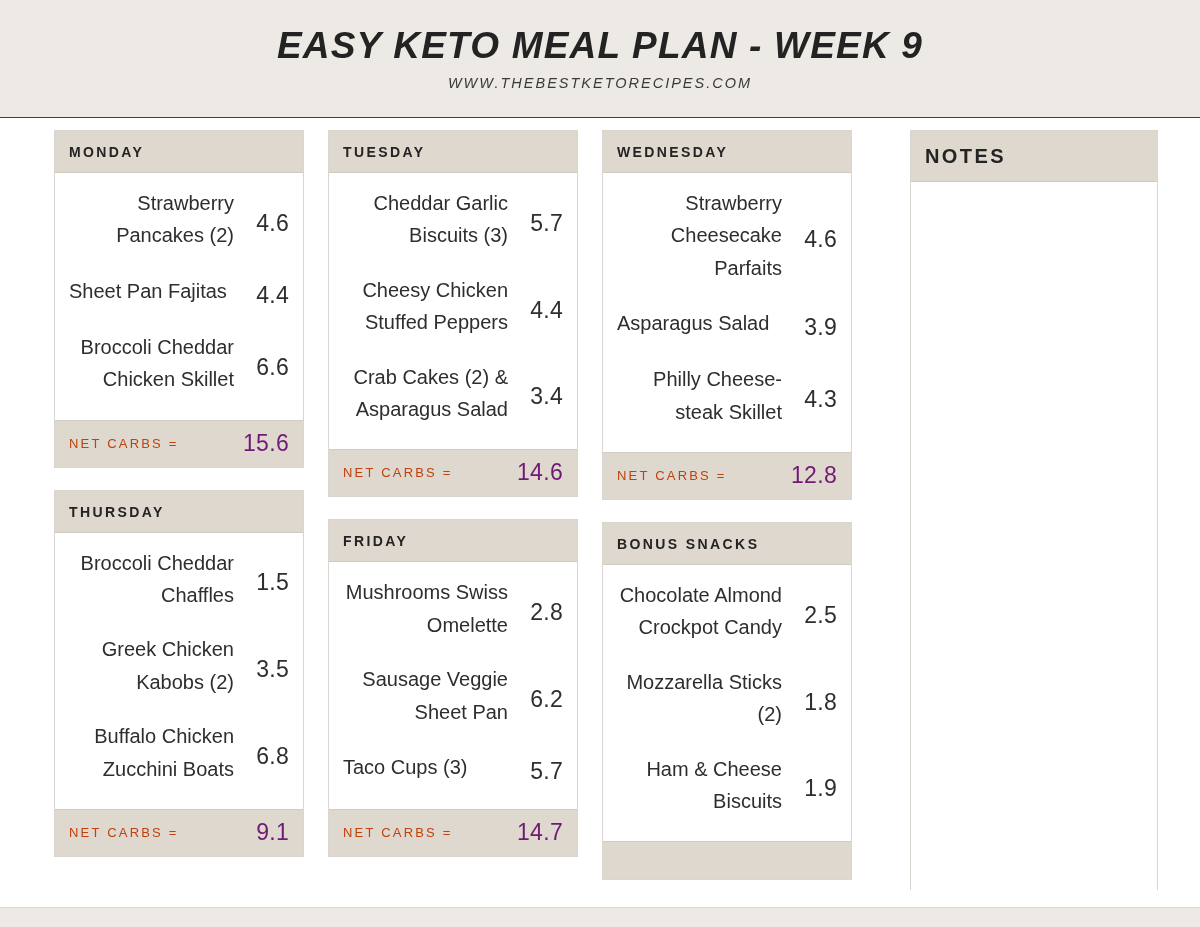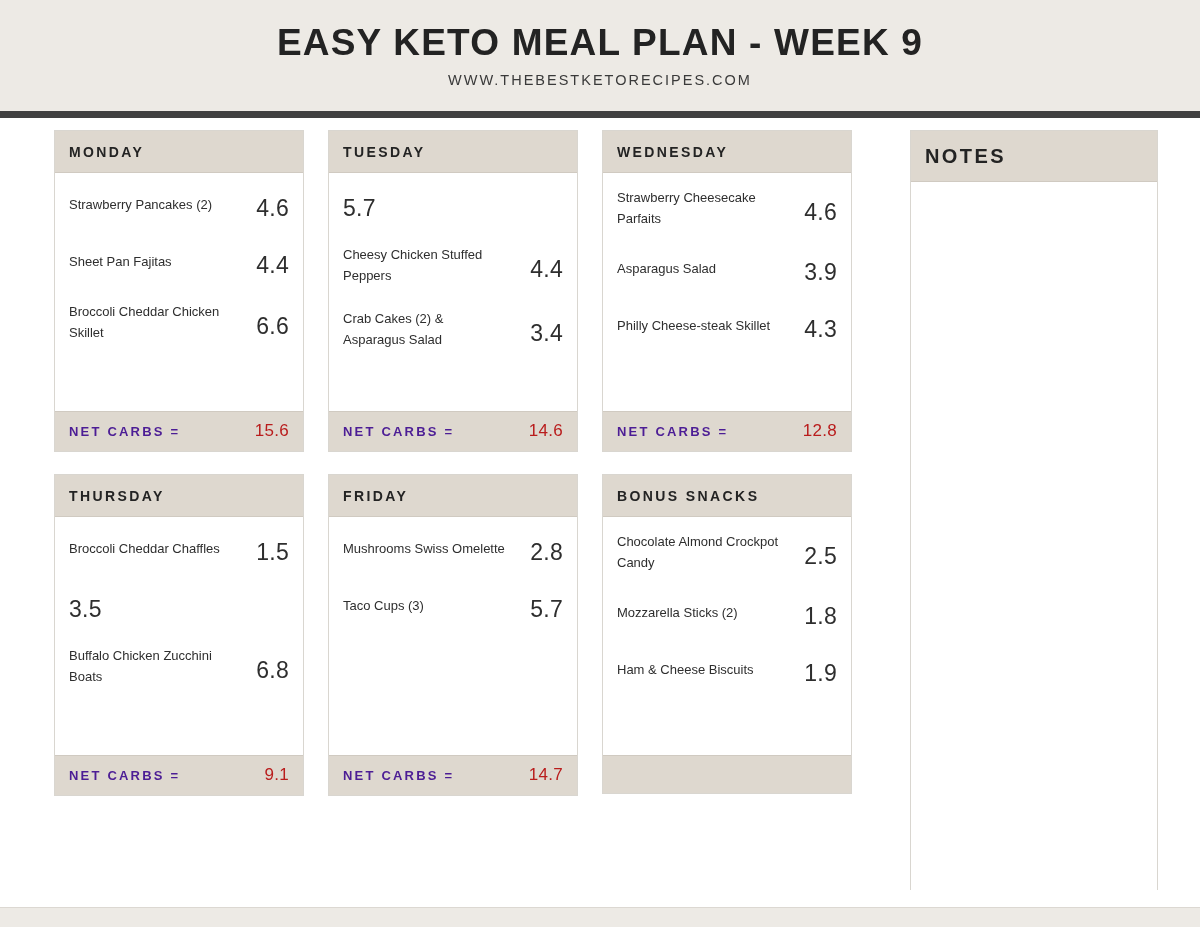--- a/index.html
+++ b/index.html
@@ -19,26 +19,27 @@
     position: relative;
     width: 1200px;
     height: 927px;
     background: #ffffff;
   }
 
   
   .header {
     height: 118px;
     background: #edeae5;
-    border-bottom: 7px solid #404040;
+    border-bottom: 1px solid #404040;
     display: flex;
     flex-direction: column;
     align-items: center;
     justify-content: center;
     box-sizing: border-box;
+    font-style: italic;
   }
   .header-title {
     font-size: 37px;
     font-weight: bold;
     letter-spacing: 1.2px;
     color: #232323;
     text-transform: uppercase;
     line-height: 1.1;
     margin-bottom: 8px;
   }
@@ -115,51 +116,52 @@
   }
 
   .meal {
     display: flex;
     align-items: center;
     justify-content: space-between;
     gap: 8px;
     margin-bottom: 22px;
   }
   .meal-name {
-    font-size: 13px;
+    font-size: 20px;
     line-height: 1.62;
     color: #2e2e2e;
     max-width: 165px;
+    text-align: right;
   }
   .meal-carbs {
     font-size: 23px;
     color: #2e2e2e;
     white-space: nowrap;
     letter-spacing: 0.3px;
     margin-top: 8px;
   }
 
   .card-foot {
     background: #ded8cf;
     padding: 9px 14px 10px 14px;
     display: flex;
     align-items: center;
     justify-content: space-between;
     border-top: 1px solid #d0cac1;
   }
   .foot-label {
     font-size: 13px;
-    font-weight: bold;
+    font-weight: normal;
     letter-spacing: 2.2px;
     text-transform: uppercase;
-    color: #4c1d95;
+    color: #c2410c;
   }
   .foot-value {
-    font-size: 17px;
-    color: #b91c1c;
+    font-size: 23px;
+    color: #701a75;
     letter-spacing: 0.3px;
   }
   .card-foot.blank {
     min-height: 18px;
     display: block;
   }
 
   
   .notes {
     border: 1px solid #d9d6d0;
@@ -230,20 +232,21 @@
         </div>
 
         <div class="card card-shadow">
           <div class="card-head">THURSDAY</div>
           <div class="card-body">
             <div class="meal">
               <span class="meal-name">Broccoli Cheddar Chaffles</span>
               <span class="meal-carbs">1.5</span>
             </div>
             <div class="meal">
+              <span class="meal-name">Greek Chicken Kabobs (2)</span>
               <span class="meal-carbs">3.5</span>
             </div>
             <div class="meal">
               <span class="meal-name">Buffalo Chicken Zucchini Boats</span>
               <span class="meal-carbs">6.8</span>
             </div>
           </div>
           <div class="card-foot">
             <span class="foot-label">NET CARBS =</span>
             <span class="foot-value">9.1</span>
@@ -251,20 +254,21 @@
         </div>
 
       </div>
 
       <div class="col">
 
         <div class="card card-shadow">
           <div class="card-head">TUESDAY</div>
           <div class="card-body">
             <div class="meal">
+              <span class="meal-name">Cheddar Garlic Biscuits (3)</span>
               <span class="meal-carbs">5.7</span>
             </div>
             <div class="meal">
               <span class="meal-name">Cheesy Chicken Stuffed Peppers</span>
               <span class="meal-carbs">4.4</span>
             </div>
             <div class="meal">
               <span class="meal-name">Crab Cakes (2) &amp; Asparagus Salad</span>
               <span class="meal-carbs">3.4</span>
             </div>
@@ -274,20 +278,24 @@
             <span class="foot-value">14.6</span>
           </div>
         </div>
 
         <div class="card card-shadow">
           <div class="card-head">FRIDAY</div>
           <div class="card-body">
             <div class="meal">
               <span class="meal-name">Mushrooms Swiss Omelette</span>
               <span class="meal-carbs">2.8</span>
+            </div>
+            <div class="meal">
+              <span class="meal-name">Sausage Veggie Sheet Pan</span>
+              <span class="meal-carbs">6.2</span>
             </div>
             <div class="meal">
               <span class="meal-name">Taco Cups (3)</span>
               <span class="meal-carbs">5.7</span>
             </div>
           </div>
           <div class="card-foot">
             <span class="foot-label">NET CARBS =</span>
             <span class="foot-value">14.7</span>
           </div>

